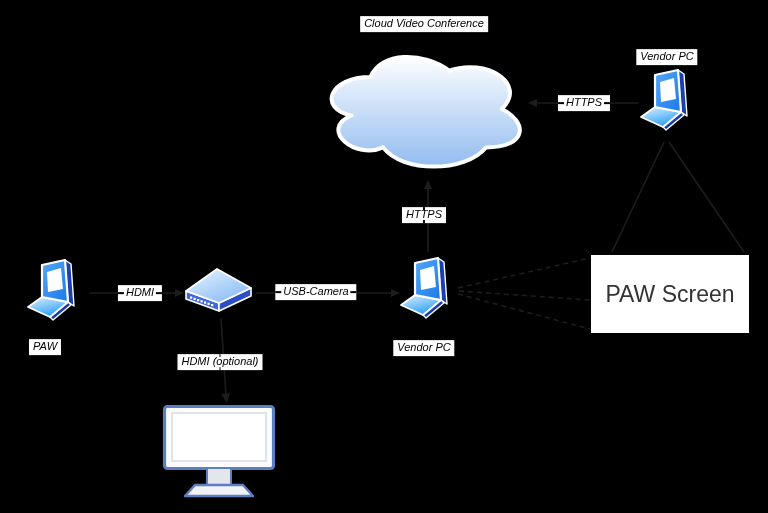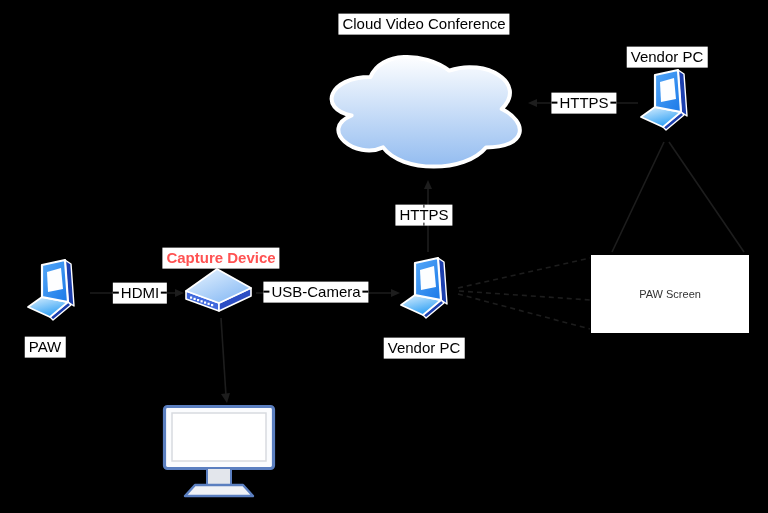--- a/index.html
+++ b/index.html
@@ -1,34 +1,34 @@
 <!DOCTYPE html>
 <html><head>
 <meta charset="utf-8">
 <style>
   html,body{margin:0;padding:0;background:#000;}
   .canvas{position:relative;width:768px;height:513px;background:#000;overflow:hidden;
           font-family:"Liberation Sans",sans-serif;}
   .wires{position:absolute;left:0;top:0;z-index:1;}
   .icon{position:absolute;z-index:2;}
   .lbl{position:absolute;z-index:3;transform:translate(-50%,-50%);background:#fff;
-       color:#000;font-size:15px;line-height:1.25;padding:1px 4px;white-space:nowrap;}
+       color:#000;font-size:11px;line-height:1.25;padding:1px 4px;white-space:nowrap;font-style:italic;}
   .dash-h{padding:1px 8px;}
   .dash-h::before,.dash-h::after{content:"";position:absolute;top:50%;margin-top:-1px;
        width:6px;height:1.8px;background:#000;}
   .dash-h::before{left:0;}
   .dash-h::after{right:0;}
   .dash-v::before,.dash-v::after{content:"";position:absolute;left:50%;margin-left:-1px;
        width:1.8px;height:3px;background:#000;}
   .dash-v::before{top:0;}
   .dash-v::after{bottom:0;}
   .red-lbl{font-weight:bold;color:#ff5252;}
   .screen-box{position:absolute;z-index:2;left:590px;top:254px;width:158px;height:78px;
        background:#fff;border:1.6px solid #000;display:flex;align-items:center;
-       justify-content:center;font-size:11px;color:#333;}
+       justify-content:center;font-size:23px;color:#333;}
 </style>
 </head>
 <body>
 
 <div class="canvas">
 
   <svg class="wires" width="768" height="513">
     <g stroke="#1d1d1d" stroke-width="1.6" fill="none">
       <path d="M90 293 H176"></path>
       <path d="M256 293 H392"></path>
@@ -128,18 +128,18 @@
   </svg>
 
   <div class="screen-box">
     <span>PAW Screen</span>
   </div>
 
   <div class="lbl" style="left:424px;top:24px;">Cloud Video Conference</div>
   <div class="lbl" style="left:667px;top:57px;">Vendor PC</div>
   <div class="lbl dash-h" style="left:584px;top:103px;">HTTPS</div>
   <div class="lbl dash-v" style="left:424px;top:215px;">HTTPS</div>
-  <div class="lbl red-lbl" style="left:221px;top:258px;">Capture Device</div>
   <div class="lbl dash-h" style="left:140px;top:293px;">HDMI</div>
   <div class="lbl dash-h" style="left:316px;top:292px;">USB-Camera</div>
   <div class="lbl" style="left:45px;top:347px;text-align:center;">PAW</div>
   <div class="lbl" style="left:424px;top:348px;">Vendor PC</div>
+  <div class="lbl dash-v" style="left:220px;top:362px;">HDMI (optional)</div>
 </div>
 
 </body></html>

